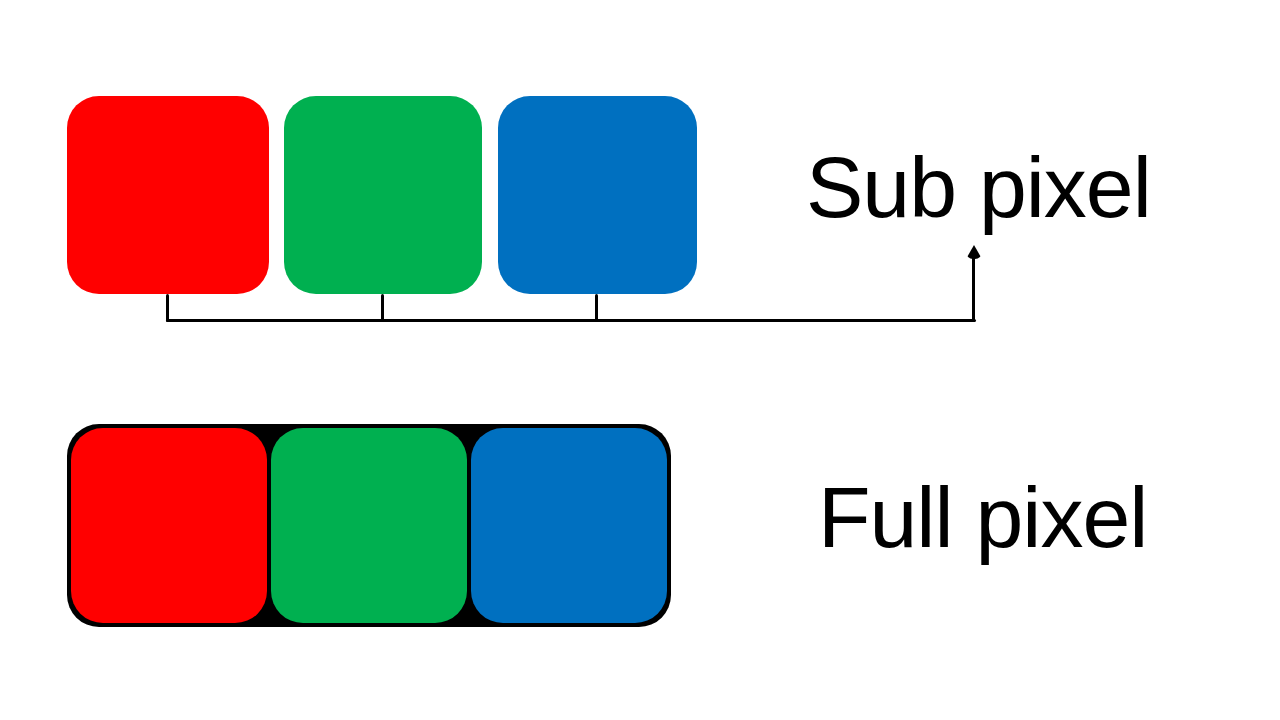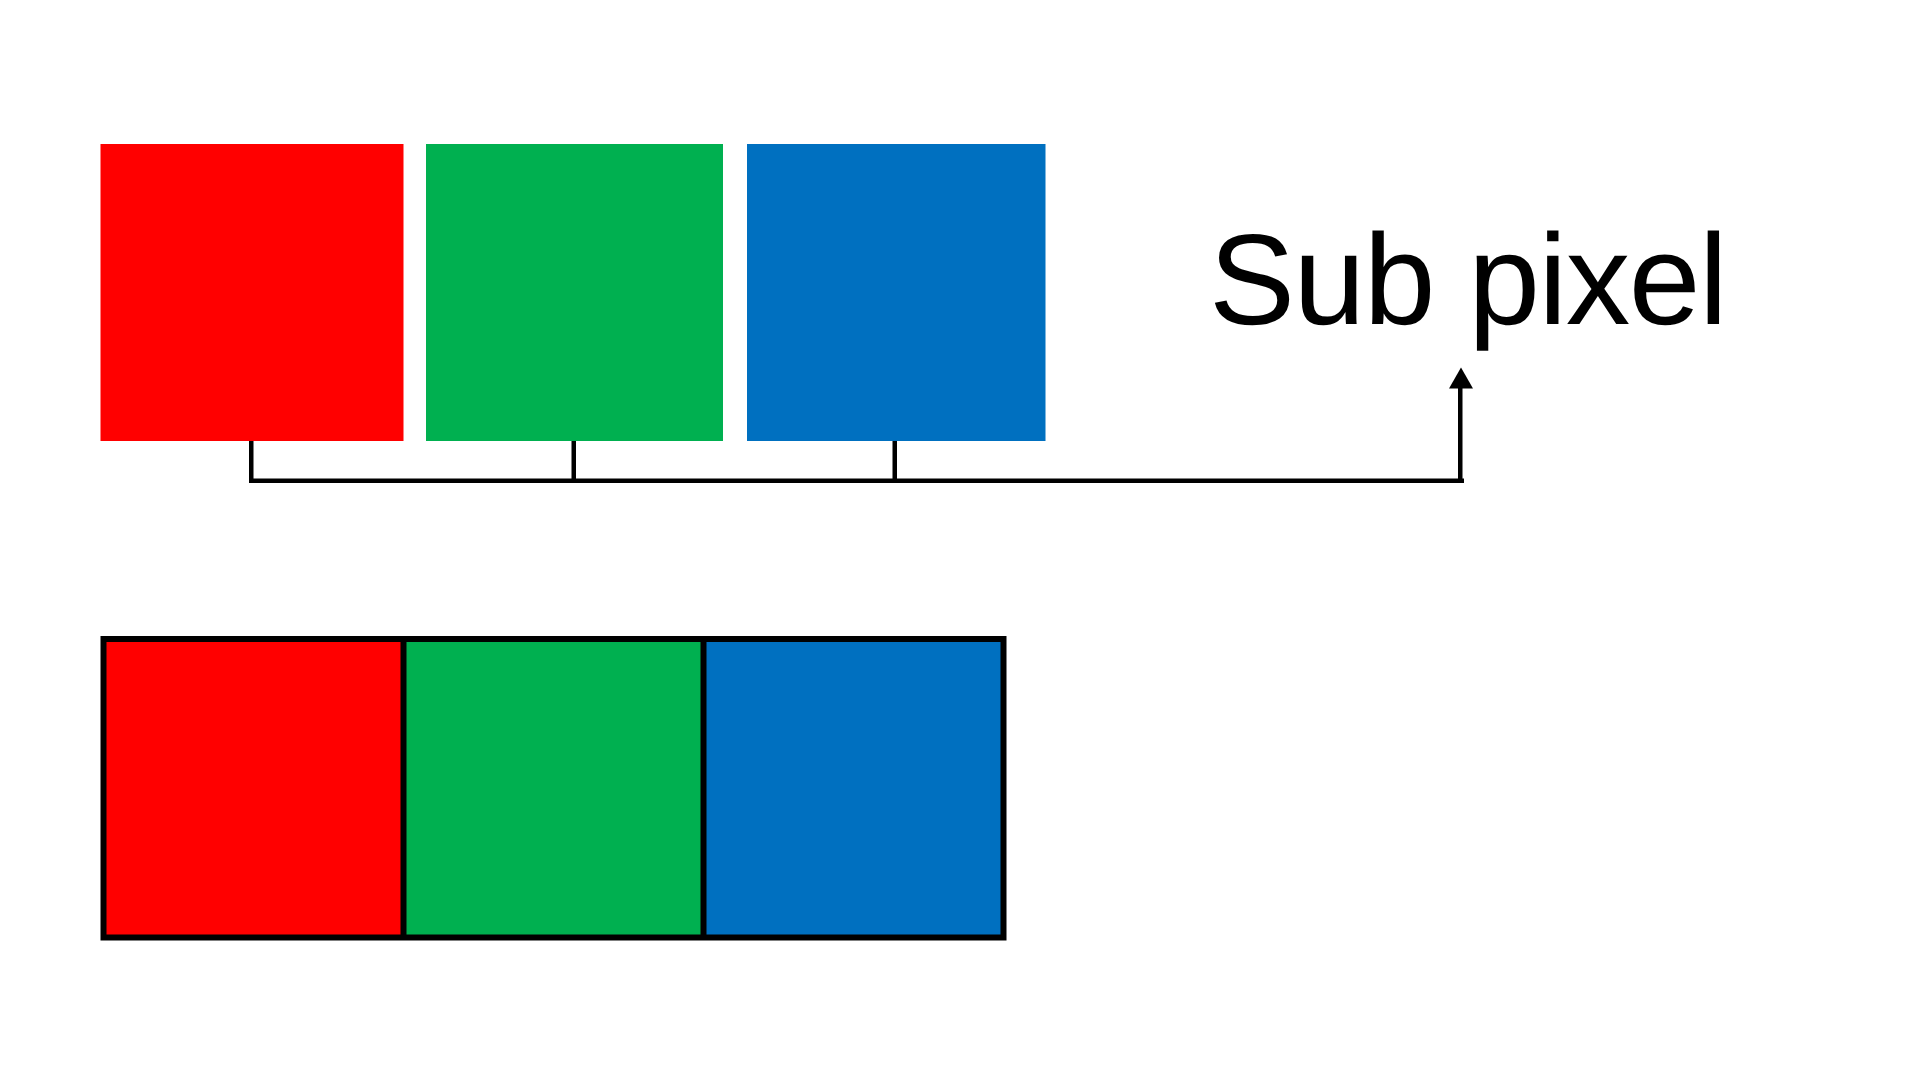--- a/index.html
+++ b/index.html
@@ -1,15 +1,15 @@
 <!DOCTYPE html>
 <html><head>
 <meta charset="utf-8">
 <style>
-  * { margin: 0; padding: 0; box-sizing: border-box; }
+  * { margin: 0; padding: 0; box-sizing: border-box; border-radius: 32px; }
   html, body {
     width: 1280px; height: 720px;
     font-family: "Liberation Sans", sans-serif;
     background: #ffffff;
     overflow: hidden;
   }
   .canvas {
     position: relative;
     width: 1280px; height: 720px;
     background: #ffffff;
@@ -94,14 +94,15 @@
   <div class="arrow-head"></div>
 
   <div class="big-label label-sub">Sub pixel</div>
 
   <div class="full-pixel-box">
     <div class="full-cell" style="background: rgb(255, 0, 0);"></div>
     <div class="full-cell" style="background: rgb(0, 176, 80);"></div>
     <div class="full-cell" style="background: rgb(0, 112, 192);"></div>
   </div>
 
+  <div class="big-label label-full">Full pixel</div>
 
 </div>
 
 </body></html>

